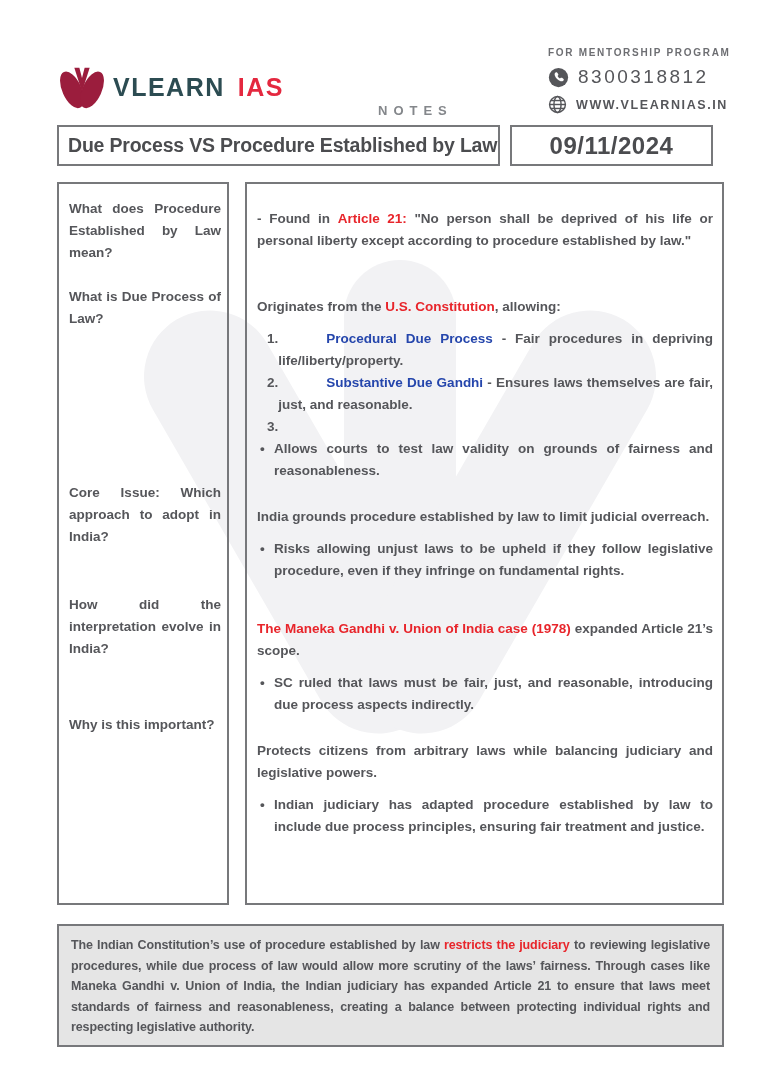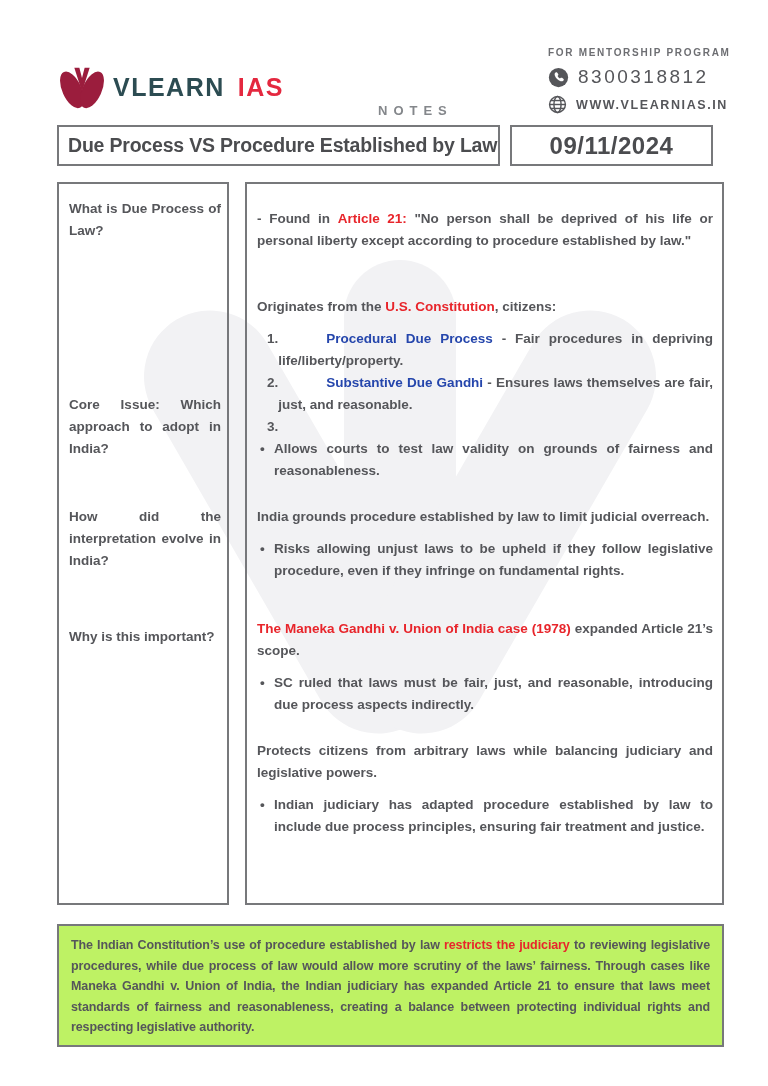--- a/index.html
+++ b/index.html
@@ -65,21 +65,21 @@
   .nl-num{flex:0 0 auto;color:var(--ink);}
   .nl-text{flex:1 1 auto;text-align:justify;}
   .bl-item{display:flex;margin-left:3px;}
   .bl-dot{flex:0 0 14px;color:var(--ink);}
   .bl-text{flex:1 1 auto;text-align:justify;}
   .s-plain{color:var(--ink);}
   .s-red{color:var(--red);font-weight:700;}
   .s-blue{color:var(--blue);font-weight:700;margin-left:48px;}
   
   .summary{position:absolute;left:57px;top:924px;width:667px;height:123px;border:2px solid var(--border);
-           padding:9px 12px;z-index:2;background:#bef264;}
+           padding:9px 12px;z-index:2;background:#e5e5e5;}
   .summary p{font-size:12.5px;line-height:20.5px;font-weight:600;color:var(--ink);
              text-align:justify;letter-spacing:-0.1px;}
 </style>
 </head>
 <body>
 
 <div class="watermark">
   <div class="petal petal-left"></div>
   <div class="petal petal-center"></div>
   <div class="petal petal-right"></div>
@@ -122,31 +122,32 @@
 </div>
 
 <div class="title-box">
   <span class="t">Due Process VS Procedure Established by Law</span>
 </div>
 <div class="date-box">
   <span class="t">09/11/2024</span>
 </div>
 
 <div class="qcol">
+    <div class="q-cell rh0">What does Procedure Established by Law mean?</div>
     <div class="q-cell rh1">What is Due Process of Law?</div>
     <div class="q-cell rh2">Core Issue: Which approach to adopt in India?</div>
     <div class="q-cell rh3">How did the interpretation evolve in India?</div>
     <div class="q-cell rh4">Why is this important?</div>
   </div>
 <div class="acol">
     <div class="a-cell rh0">
       <div class="block block-para"><span class="s-plain">- Found in </span><span class="s-red">Article 21:</span><span class="s-plain"> "No person shall be deprived of his life or personal liberty except according to procedure established by law."</span></div>
     </div>
     <div class="a-cell rh1">
-      <div class="block block-para"><span class="s-plain">Originates from the </span><span class="s-red">U.S. Constitution</span><span class="s-plain">, citizens:</span></div>
+      <div class="block block-para"><span class="s-plain">Originates from the </span><span class="s-red">U.S. Constitution</span><span class="s-plain">, allowing:</span></div>
       <div class="block block-numlist">
         <div class="nl-item">
           <span class="nl-num">1.</span>
           <span class="nl-text"><span class="s-blue">Procedural Due Process</span><span class="s-plain"> - Fair procedures in depriving life/liberty/property.</span></span>
         </div>
         <div class="nl-item">
           <span class="nl-num">2.</span>
           <span class="nl-text"><span class="s-blue">Substantive Due Gandhi</span><span class="s-plain"> - Ensures laws themselves are fair, just, and reasonable.</span></span>
         </div>
         <div class="nl-item">

